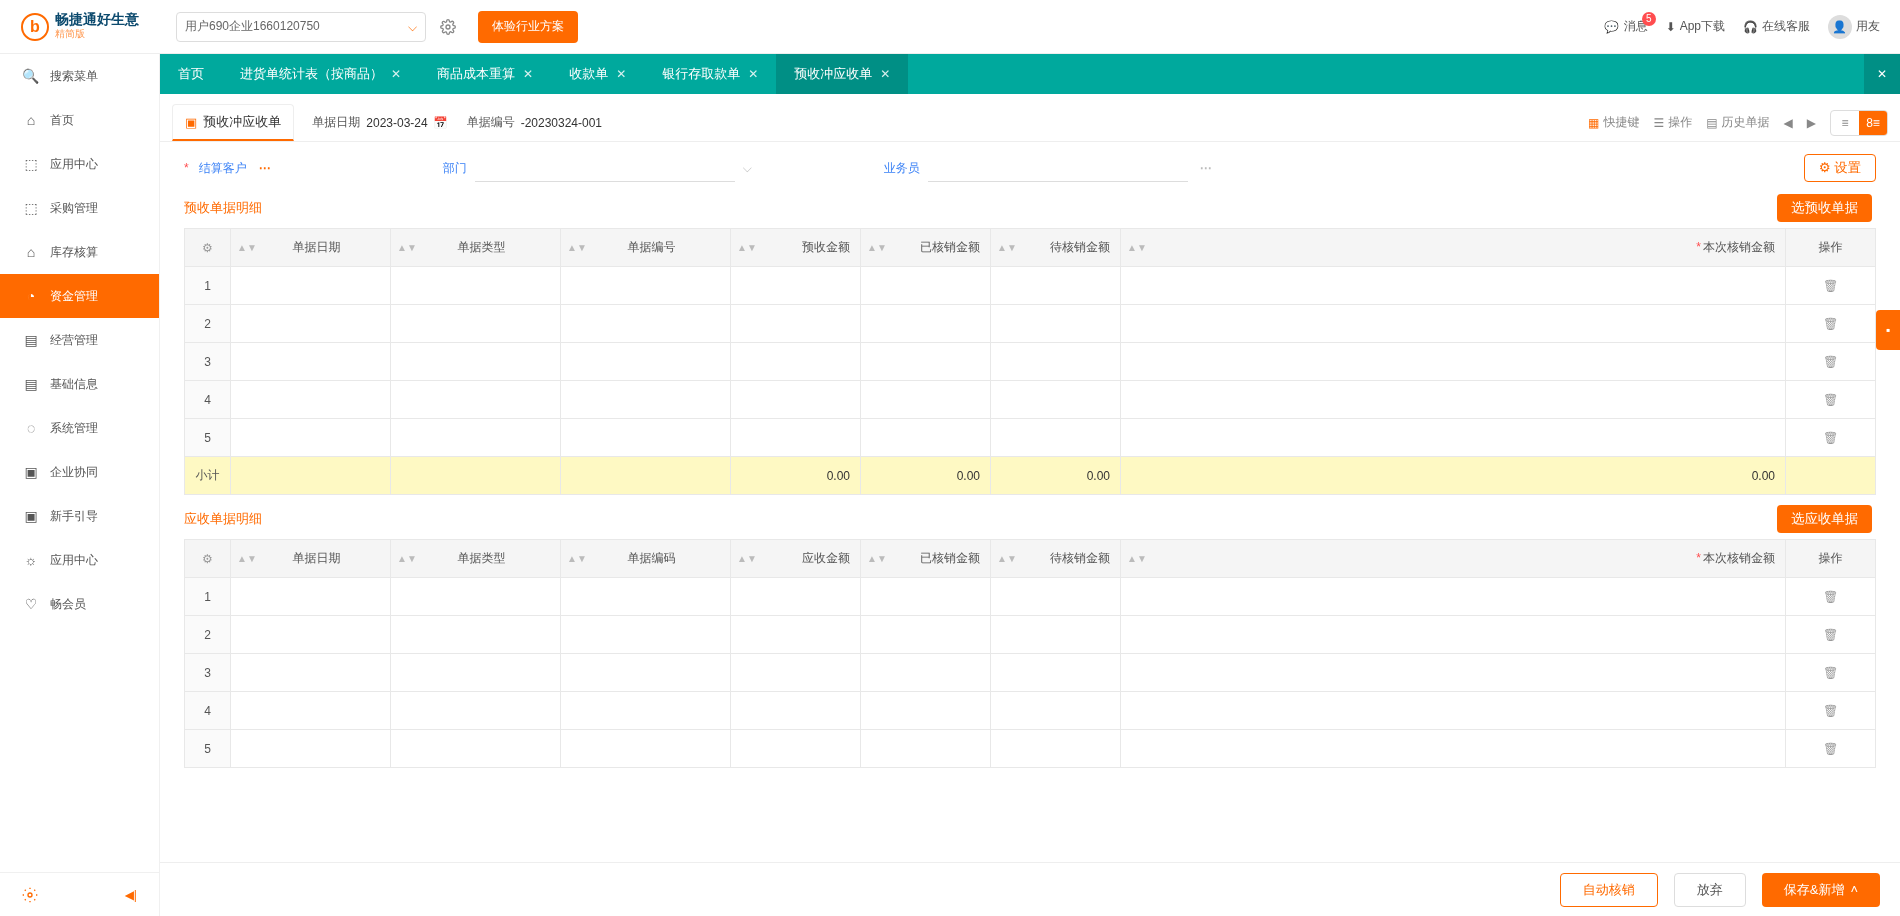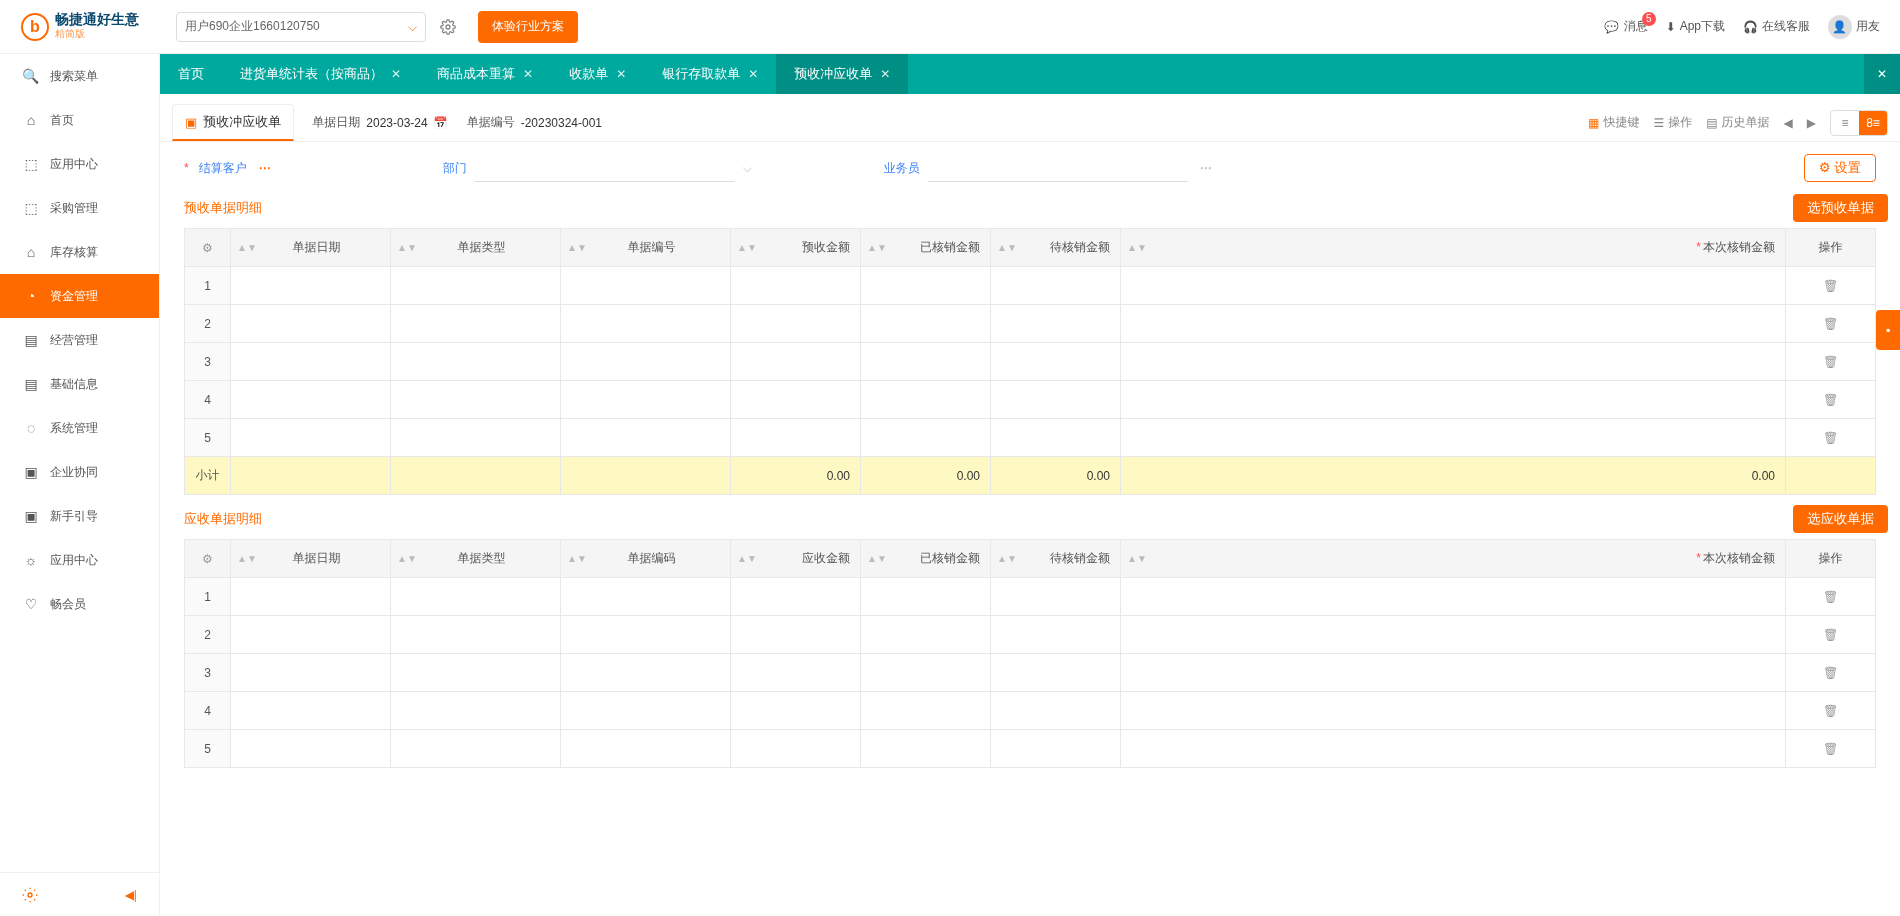--- a/index.html
+++ b/index.html
@@ -61,21 +61,21 @@
 .form-field .input { min-width:260px; height:28px; border:none; border-bottom:1px solid #ff6a00; outline:none; font-size:12px; color:#333;}
 .form-field .input.plain { border-bottom:1px solid #ddd; min-width:260px;}
 .select-caret { color:#ff6a00; cursor:pointer;}
 .select-caret.gray { color:#bbb;}
 .ellipsis-btn { color:#ff6a00; cursor:pointer; padding:0 4px; font-weight:bold;}
 .ellipsis-btn.gray { color:#bbb;}
 .btn-outline { height:28px; padding:0 14px; background:#fff; color:#ff6a00; border:1px solid #ff6a00; border-radius:4px; cursor:pointer;}
 .btn-primary-sm { height:28px; padding:0 14px; background:#ff6a00; color:#fff; border:none; border-radius:4px; cursor:pointer;}
 .form-row-right { margin-left:auto;}
 
-.section-title-row { display:flex; align-items:center; padding:0 12px 6px 24px; }
+.section-title-row { display:flex; align-items:center; padding:0 28px 6px 24px; }
 .section-title { color:#ff6a00; font-size:13px;}
 .section-title-row .push { margin-left:auto;}
 
 
 .table-wrap { padding:0 24px 10px 24px; }
 .tbl { width:100%; border-collapse:collapse; table-layout:fixed;}
 .tbl th, .tbl td { border:1px solid #e8e8e8; height:38px; padding:0 10px; font-size:12px; background:#fff;}
 .tbl thead th { background:#f5f5f5; color:#555; font-weight:normal; position:relative;}
 .tbl .row-idx { width:46px; text-align:center; color:#555; background:#fafafa;}
 .tbl thead .row-idx { background:#f5f5f5;}
@@ -524,18 +524,26 @@
                     <td style="text-align:right;"></td>
                     <td style="text-align:right;"></td>
                     <td style="text-align:right;"></td>
                     <td style="text-align:center;"><span class="trash">🗑</span></td>
                   </tr>
                 </tbody>
             </table>
           </div>
         </div>
 
+        <div class="footer-bar">
+          <button class="btn-ghost orange-text">自动核销</button>
+          <button class="btn-ghost">放弃</button>
+          <button class="btn-save">
+              <span>保存&amp;新增</span>
+              <span>˄</span>
+            </button>
+        </div>
       </div>
     </div>
   </div>
 
   <div class="right-tab">▪</div>
 </div>
 
 </body></html>

